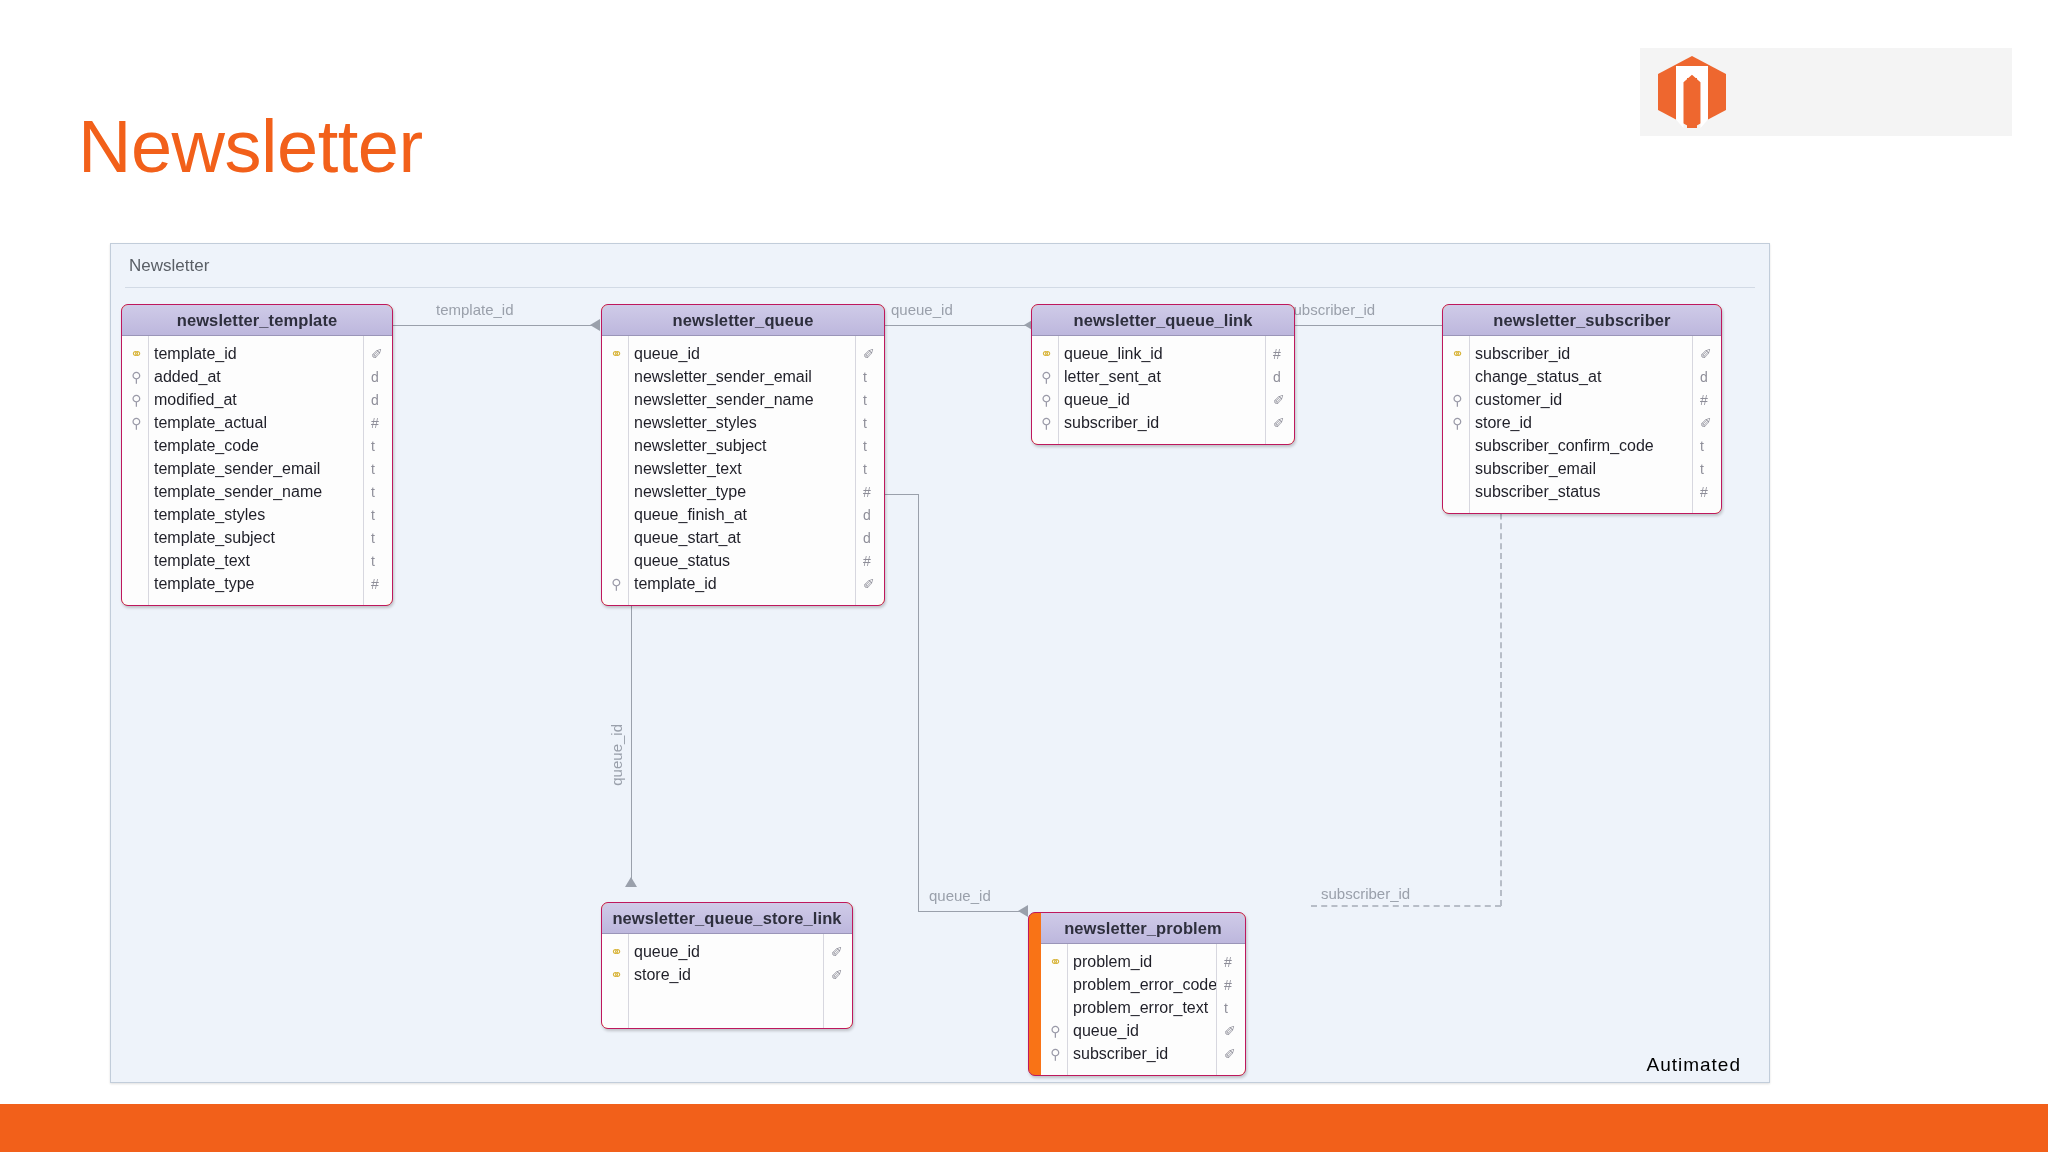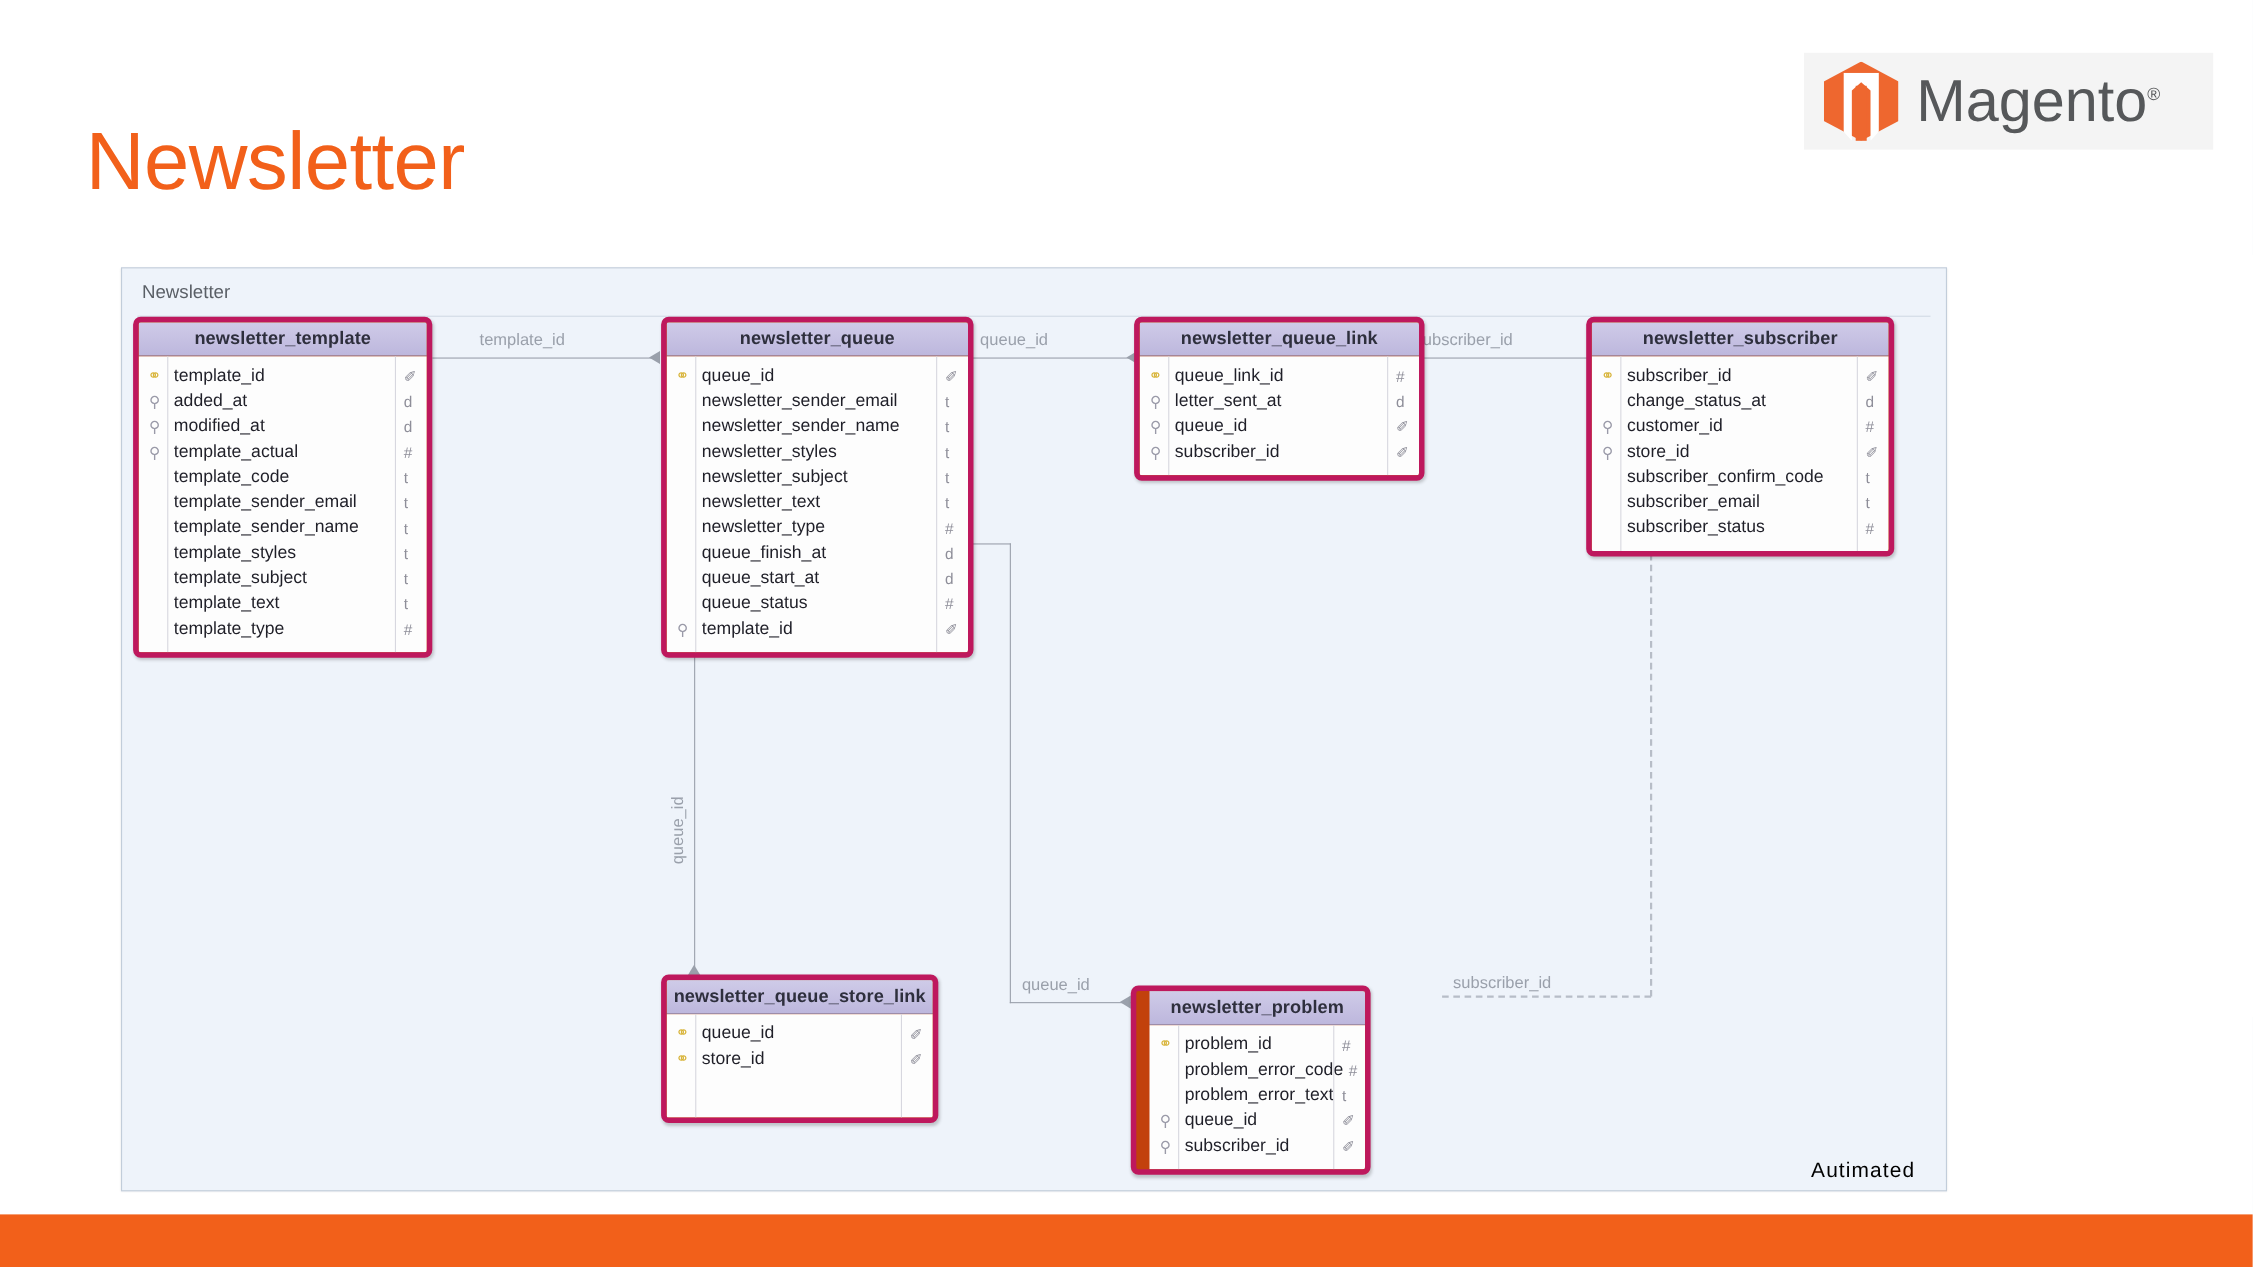--- a/index.html
+++ b/index.html
@@ -102,26 +102,27 @@
     right:28px; bottom:6px;
     font-size:19px;
     color:#000000;
     letter-spacing:1px;
     white-space:nowrap;
   }
 
   
   .entity {
     position:absolute;
-    background:#c2410c;
-    border:5px solid #be185d;
+    background:#f97316;
+    border:1px solid #be185d;
     border-radius:7px;
     box-shadow:1px 2px 3px rgba(0,0,0,0.20);
     overflow:hidden;
     z-index:5;
+    margin-top:16px;
   }
   .entity-title {
     height:31px;
     background:linear-gradient(#cfcbe8, #bdb7dd);
     border-bottom:1px solid #9a95b8;
     display:flex; align-items:center; justify-content:center;
     font-size:16.5px;
     font-weight:bold;
     color:#2e2f3d;
     letter-spacing:0.1px;
@@ -214,23 +215,20 @@
 <body>
 
 <div id="slide-title">Newsletter</div>
 
 <div id="magento-logo">
   <div id="magento-mark">
     <div class="hex"></div>
     <div class="inner"></div>
     <div class="bar"></div>
   </div>
-  <div id="magento-wordmark">
-    <span>Magento</span><span id="magento-tm">®</span>
-  </div>
 </div>
 
 <div id="bottom-bar"></div>
 
 <div id="erd">
 
   <div id="erd-caption">Newsletter</div>
   <div id="erd-rule"></div>
   <div id="erd-watermark">Autimated</div>
 

